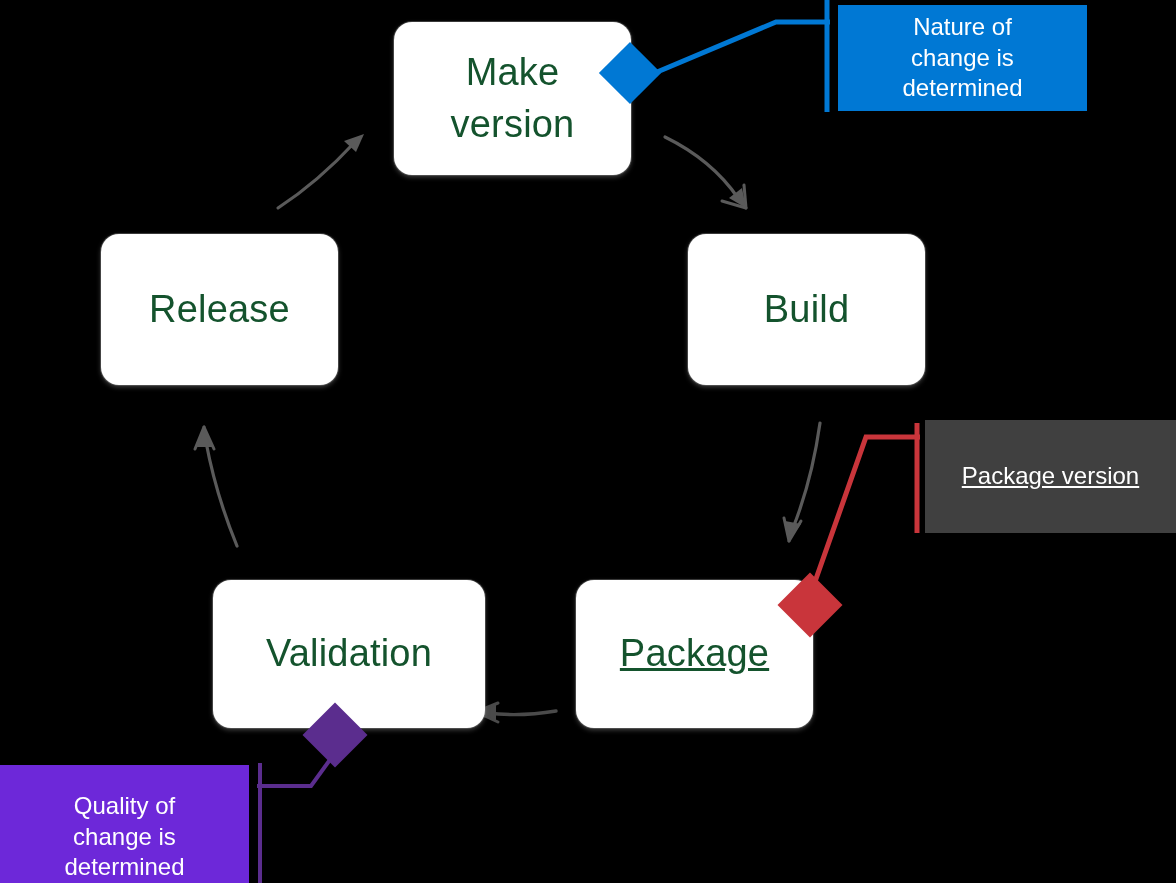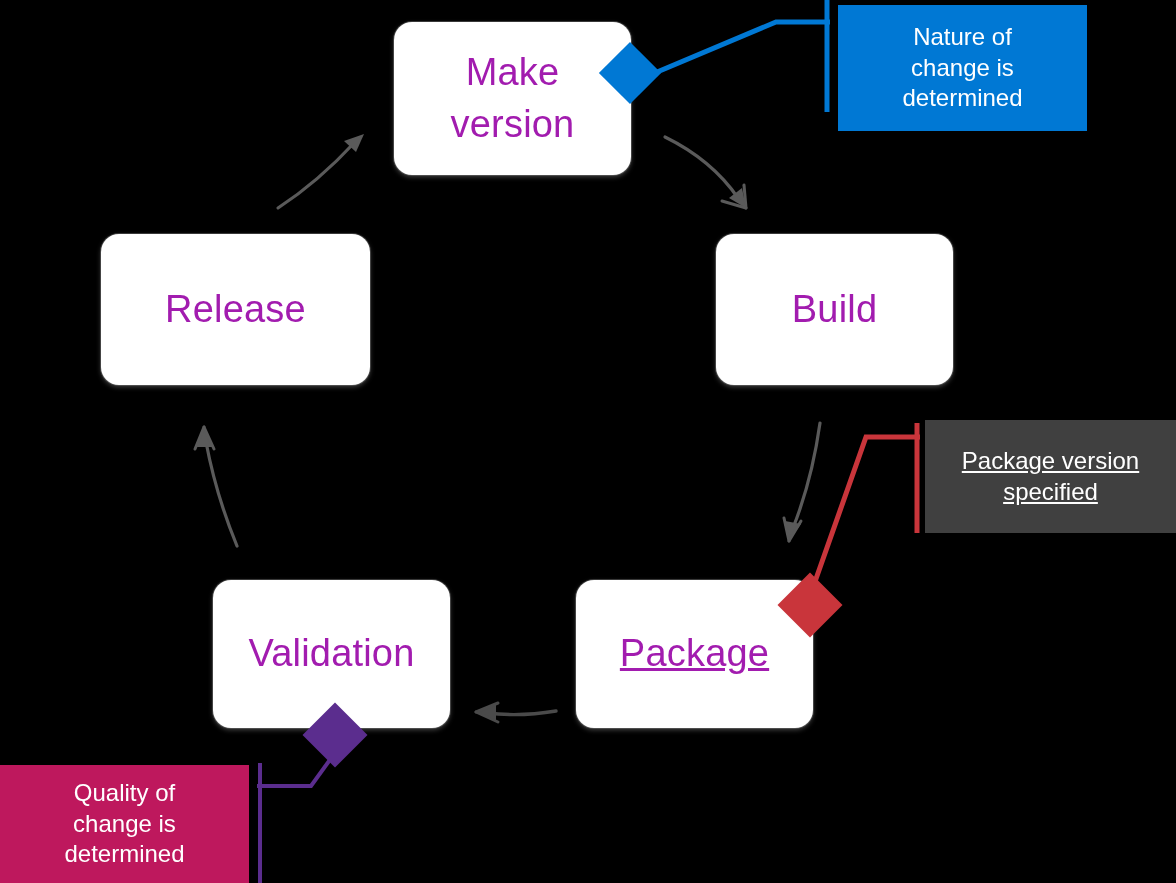--- a/index.html
+++ b/index.html
@@ -23,21 +23,21 @@
   }
   .stage-box {
     position: absolute;
     background: #FFFFFF;
     border-radius: 18px;
     box-shadow: 0 2px 5px rgba(120,120,120,0.55), 0 0 0 1px rgba(150,150,150,0.35);
     display: flex;
     align-items: center;
     justify-content: center;
     text-align: center;
-    color: #a21caf;
+    color: #14532d;
     font-size: 38px;
     font-weight: 400;
     line-height: 1.35;
     letter-spacing: 0.2px;
     z-index: 5;
   }
   .callout {
     position: absolute;
     display: flex;
     align-items: center;
@@ -111,56 +111,55 @@
     </g>
   </svg>
 
   <div class="stage-box" style="left:394px; top:22px; width:237px; height:153px;">
     <div>
       <div>Make</div>
       <div>version</div>
     </div>
   </div>
 
-  <div class="stage-box" style="left:688px; top:234px; width:237px; height:151px;margin-left:28px;">
+  <div class="stage-box" style="left:688px; top:234px; width:237px; height:151px;">
     <span>Build</span>
   </div>
 
   <div class="stage-box" style="left:576px; top:580px; width:237px; height:148px;text-decoration:underline;">
     <span>Package</span>
   </div>
 
-  <div class="stage-box" style="left:213px; top:580px; width:237px; height:148px;">
+  <div class="stage-box" style="left:213px; top:580px; width:272px; height:148px;">
     <span>Validation</span>
   </div>
 
-  <div class="stage-box" style="left:101px; top:234px; width:269px; height:151px;">
+  <div class="stage-box" style="left:101px; top:234px; width:237px; height:151px;">
     <span>Release</span>
   </div>
 
   <div class="diamond" style="left:608px; top:51px; width:44px; height:44px; background:#0078D4;"></div>
   <div class="diamond" style="left:787px; top:582px; width:46px; height:46px; background:#C9353B;"></div>
   <div class="diamond" style="left:312px; top:712px; width:46px; height:46px; background:#5B2D8E;"></div>
 
-  <div class="callout" style="left:838px; top:5px; width:249px; height:126px; background:#0078D4;">
+  <div class="callout" style="left:838px; top:5px; width:249px; height:106px; background:#0078D4;">
     <div>
       <div>Nature of</div>
       <div>change is</div>
       <div>determined</div>
     </div>
   </div>
 
   <div class="callout" style="left:925px; top:420px; width:251px; height:113px; background:#404040;text-decoration:underline;">
     <div>
       <div>Package version</div>
-      <div>specified</div>
     </div>
   </div>
 
-  <div class="callout" style="left:0px; top:765px; width:249px; height:118px; background:#be185d;">
+  <div class="callout" style="left:0px; top:765px; width:249px; height:118px; background:#6d28d9;align-items:flex-end;">
     <div>
       <div>Quality of</div>
       <div>change is</div>
       <div>determined</div>
     </div>
   </div>
 
 </div>
 
 </body></html>

